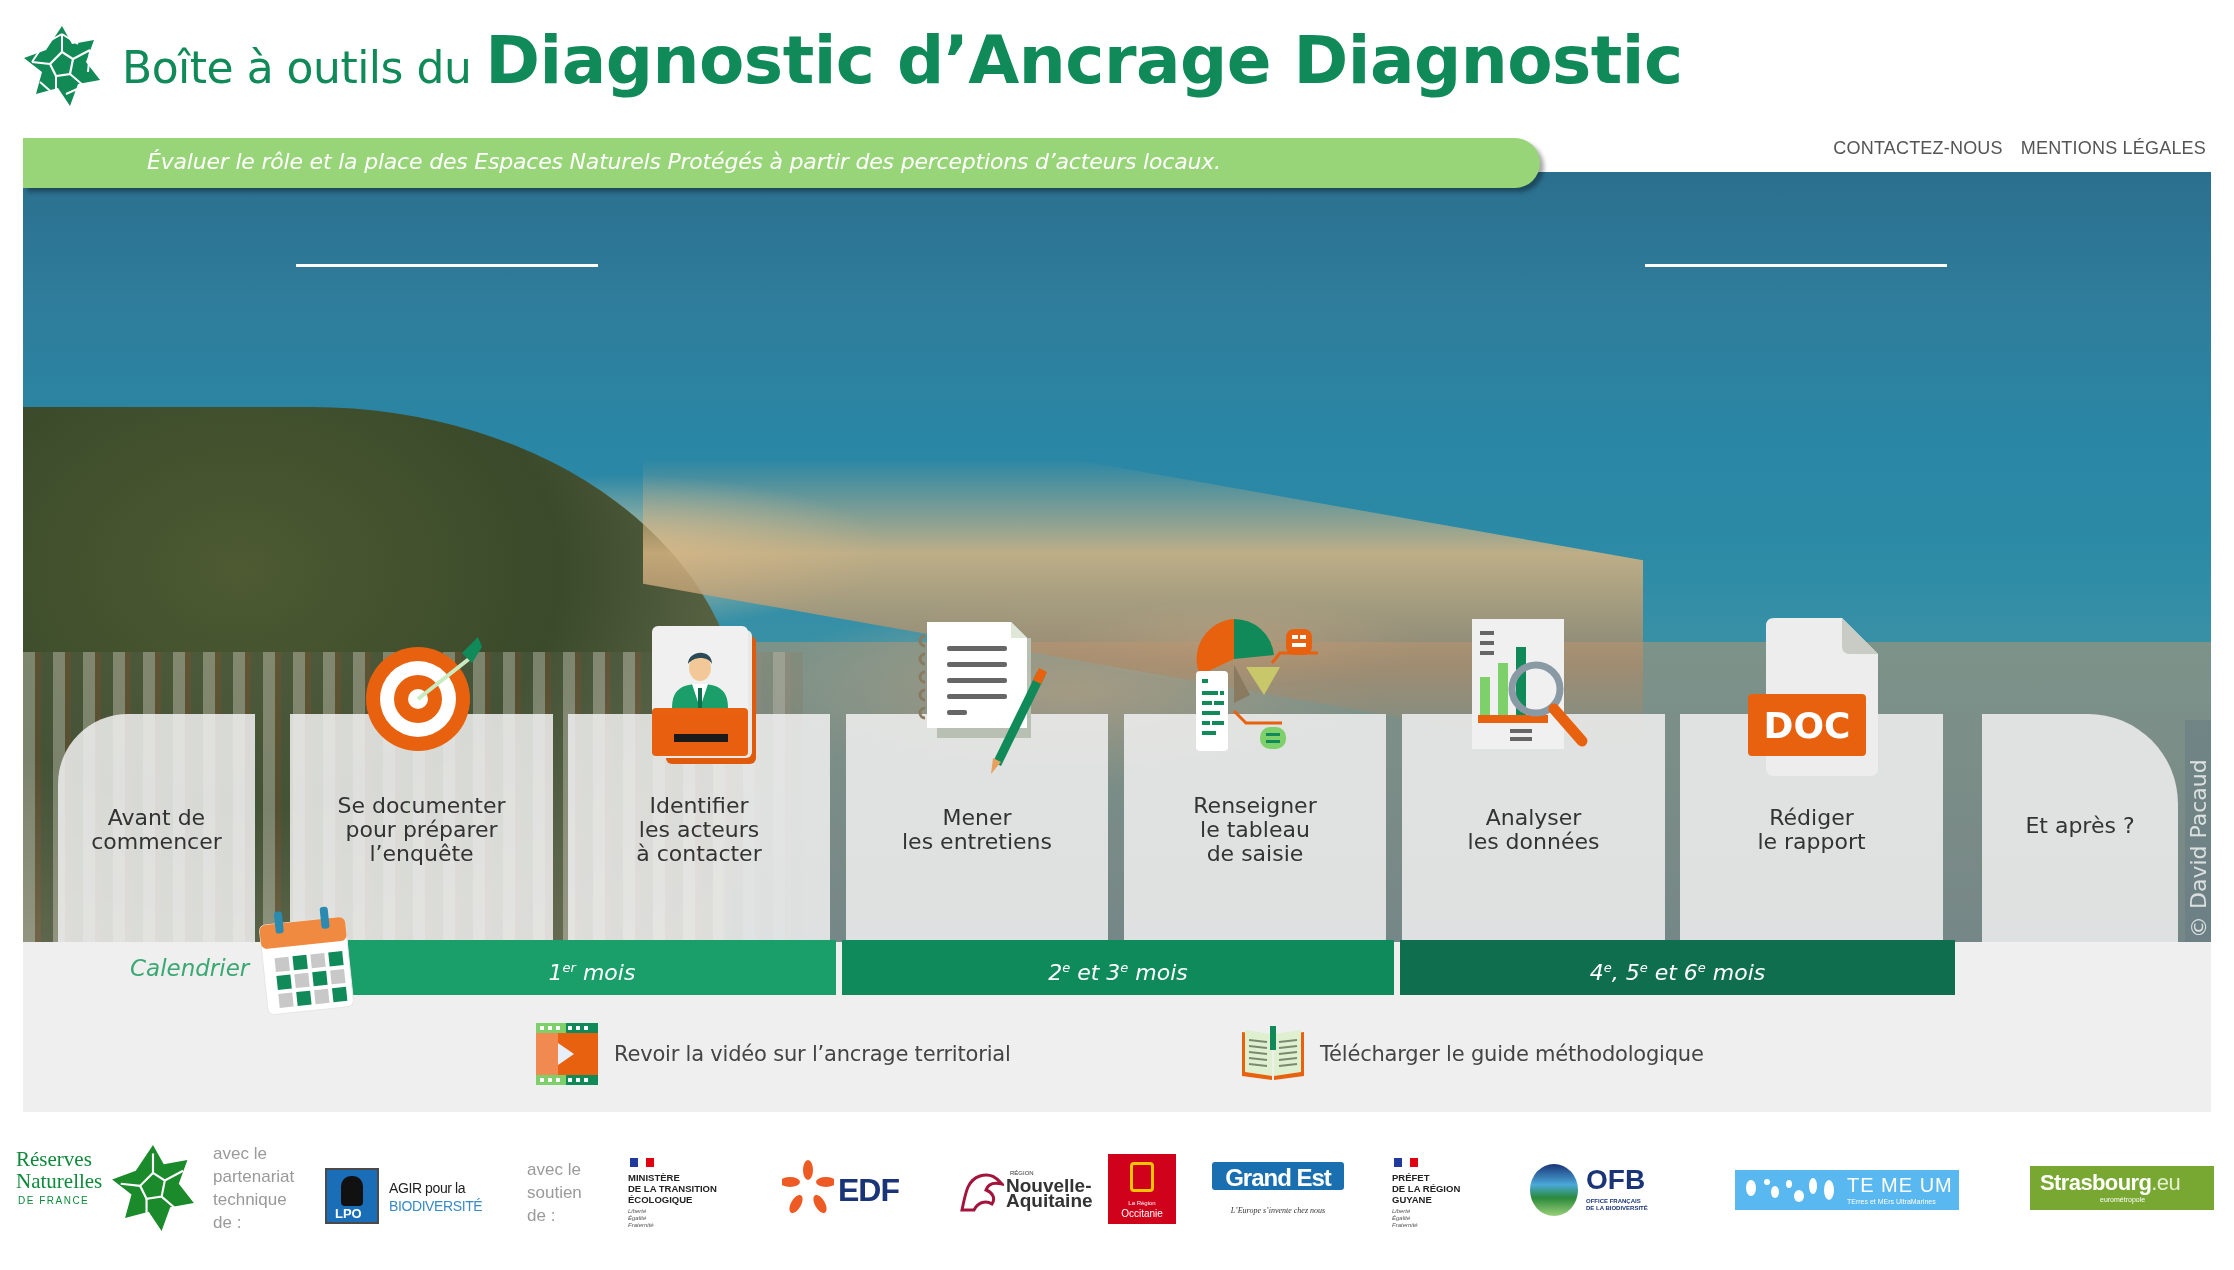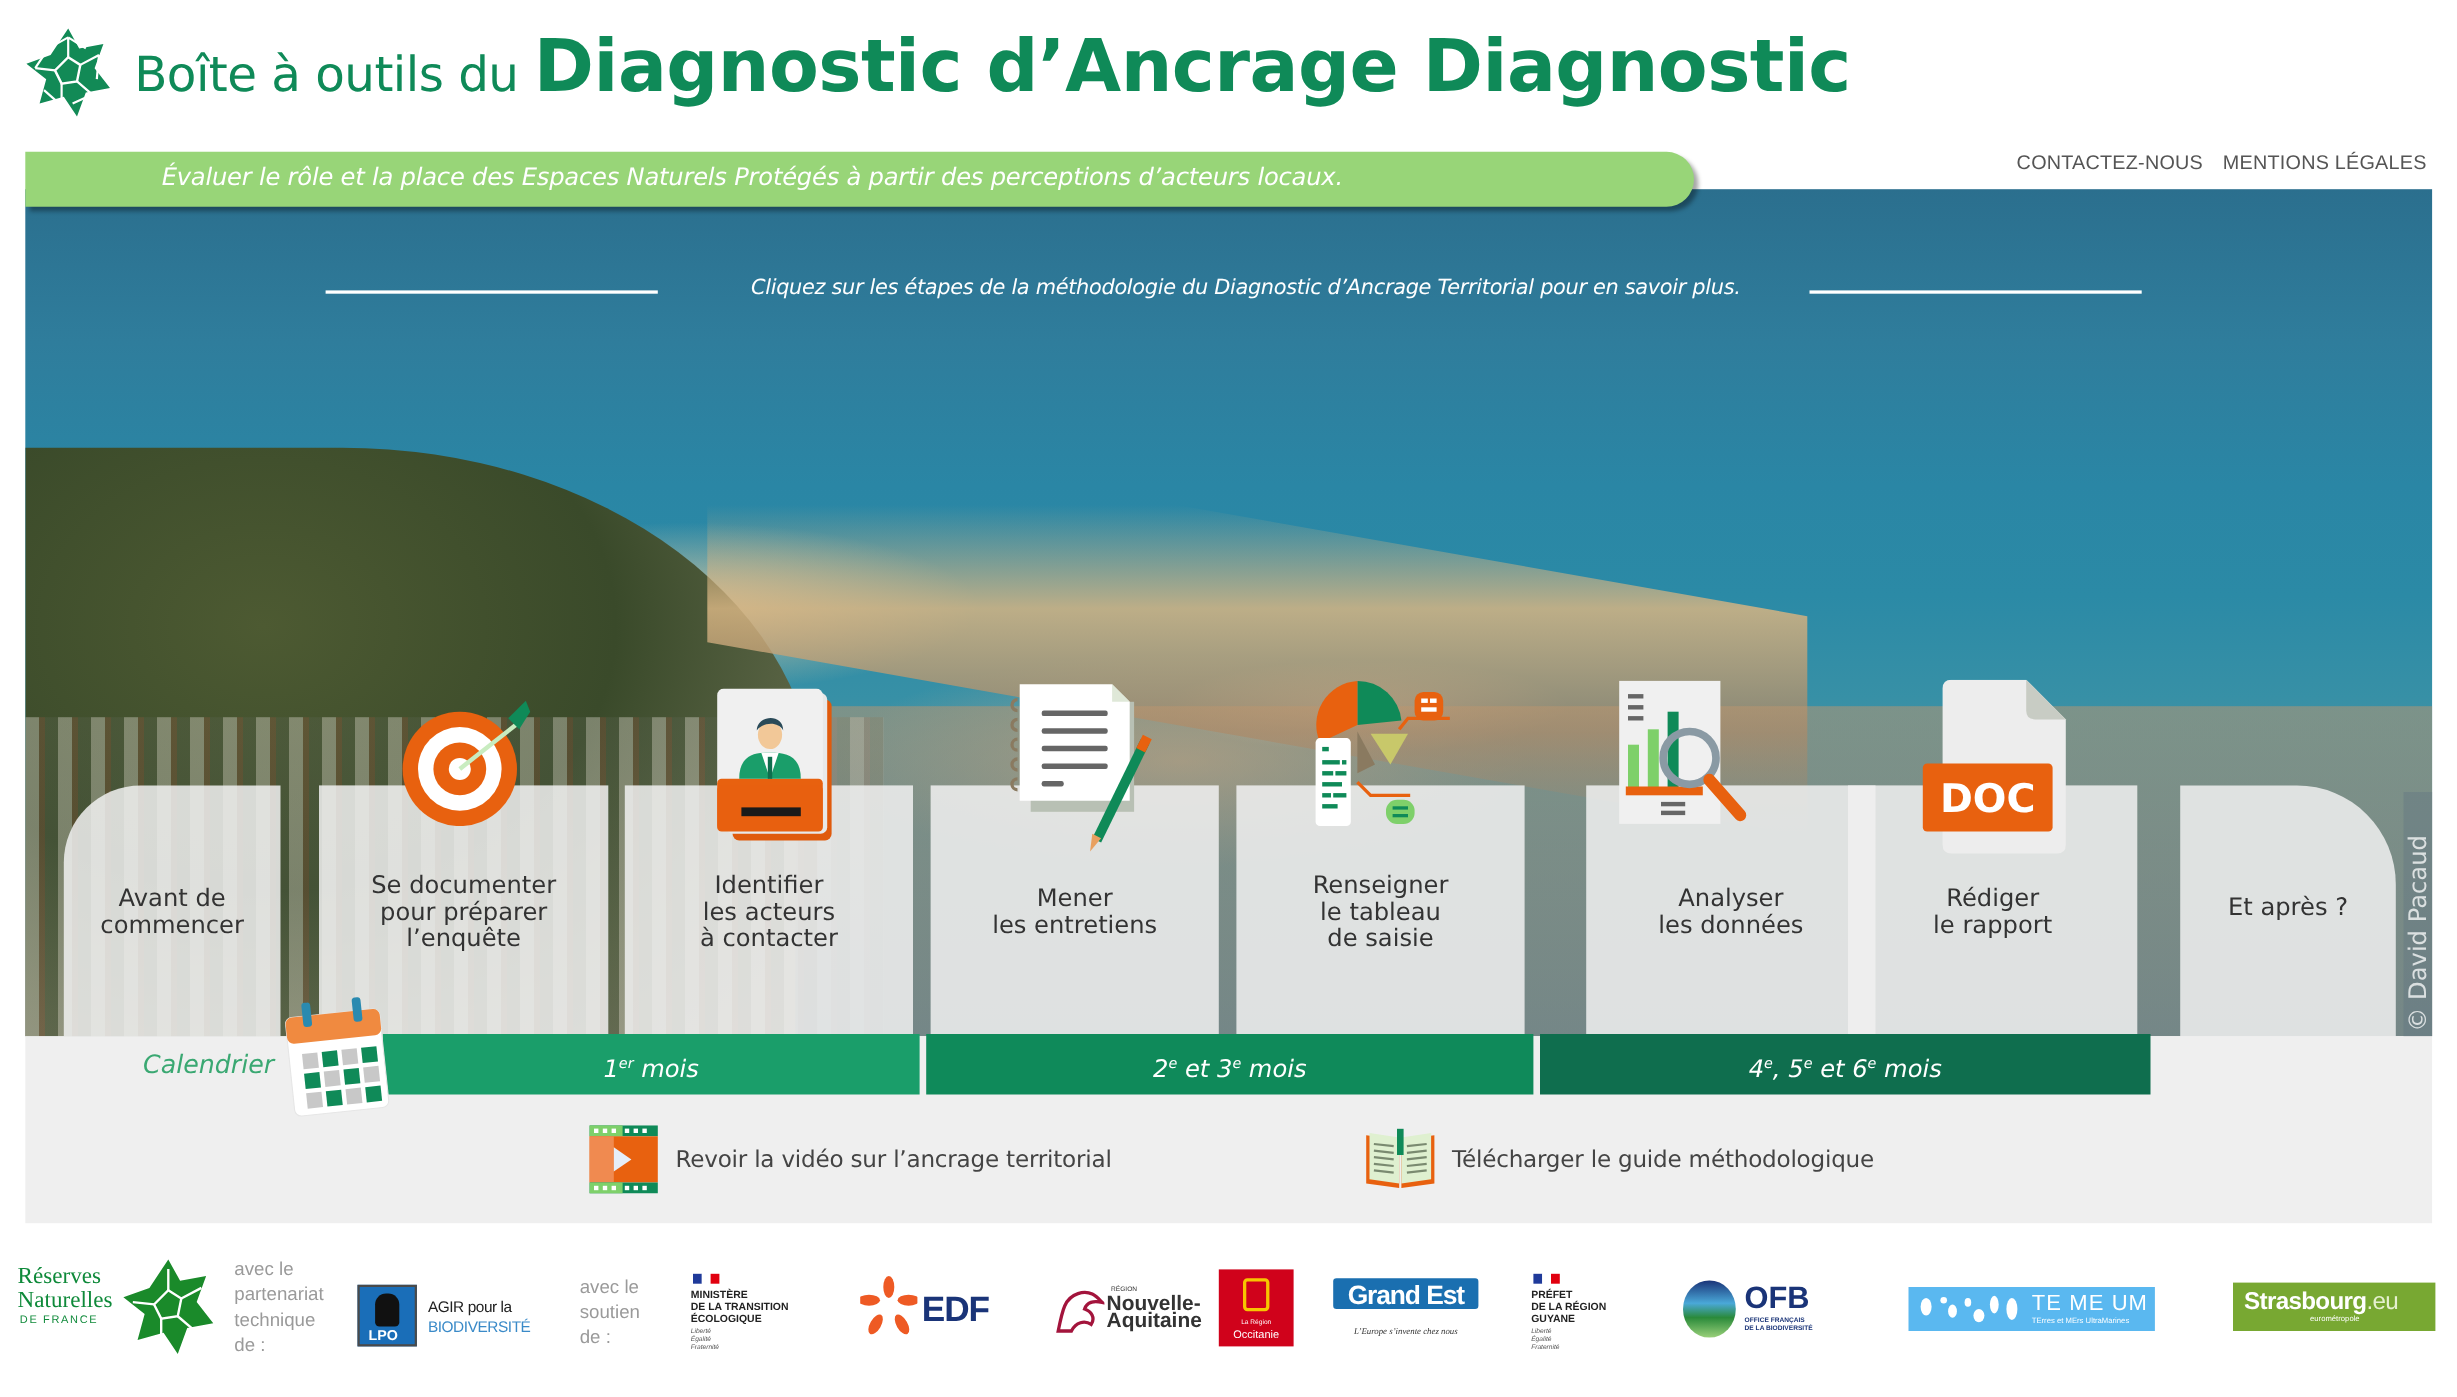--- a/index.html
+++ b/index.html
@@ -96,21 +96,20 @@
   <a href="#">MENTIONS LÉGALES</a>
 </nav>
 
 <div class="hero">
   <div class="forest"></div>
   <div class="town"></div>
   <div class="beach"></div>
   <div class="flats"></div>
   <div class="instruction">
     <div class="line l"></div>
-    <span>Cliquez sur les étapes de la méthodologie du Diagnostic d’Ancrage Territorial pour en savoir plus.</span>
     <div class="line r"></div>
   </div>
 </div>
 
 <div class="credit-strip"></div>
 <div class="credit">
   <span>© David Pacaud</span>
 </div>
 
 <div class="step first" style="left:58px;width:197px;">
@@ -129,21 +128,21 @@
 </div>
 <div class="step" style="left:846px;width:262px;">
   <div class="label" style="top:92px;">Mener
 les entretiens</div>
 </div>
 <div class="step" style="left:1124px;width:262px;">
   <div class="label" style="top:80px;">Renseigner
 le tableau
 de saisie</div>
 </div>
-<div class="step" style="left:1442px;width:263px;">
+<div class="step" style="left:1402px;width:263px;">
   <div class="label" style="top:92px;">Analyser
 les données</div>
 </div>
 <div class="step" style="left:1680px;width:263px;">
   <div class="label" style="top:92px;">Rédiger
 le rapport</div>
 </div>
 <div class="step last" style="left:1982px;width:196px;">
   <div class="label single">Et après ?</div>
 </div>

